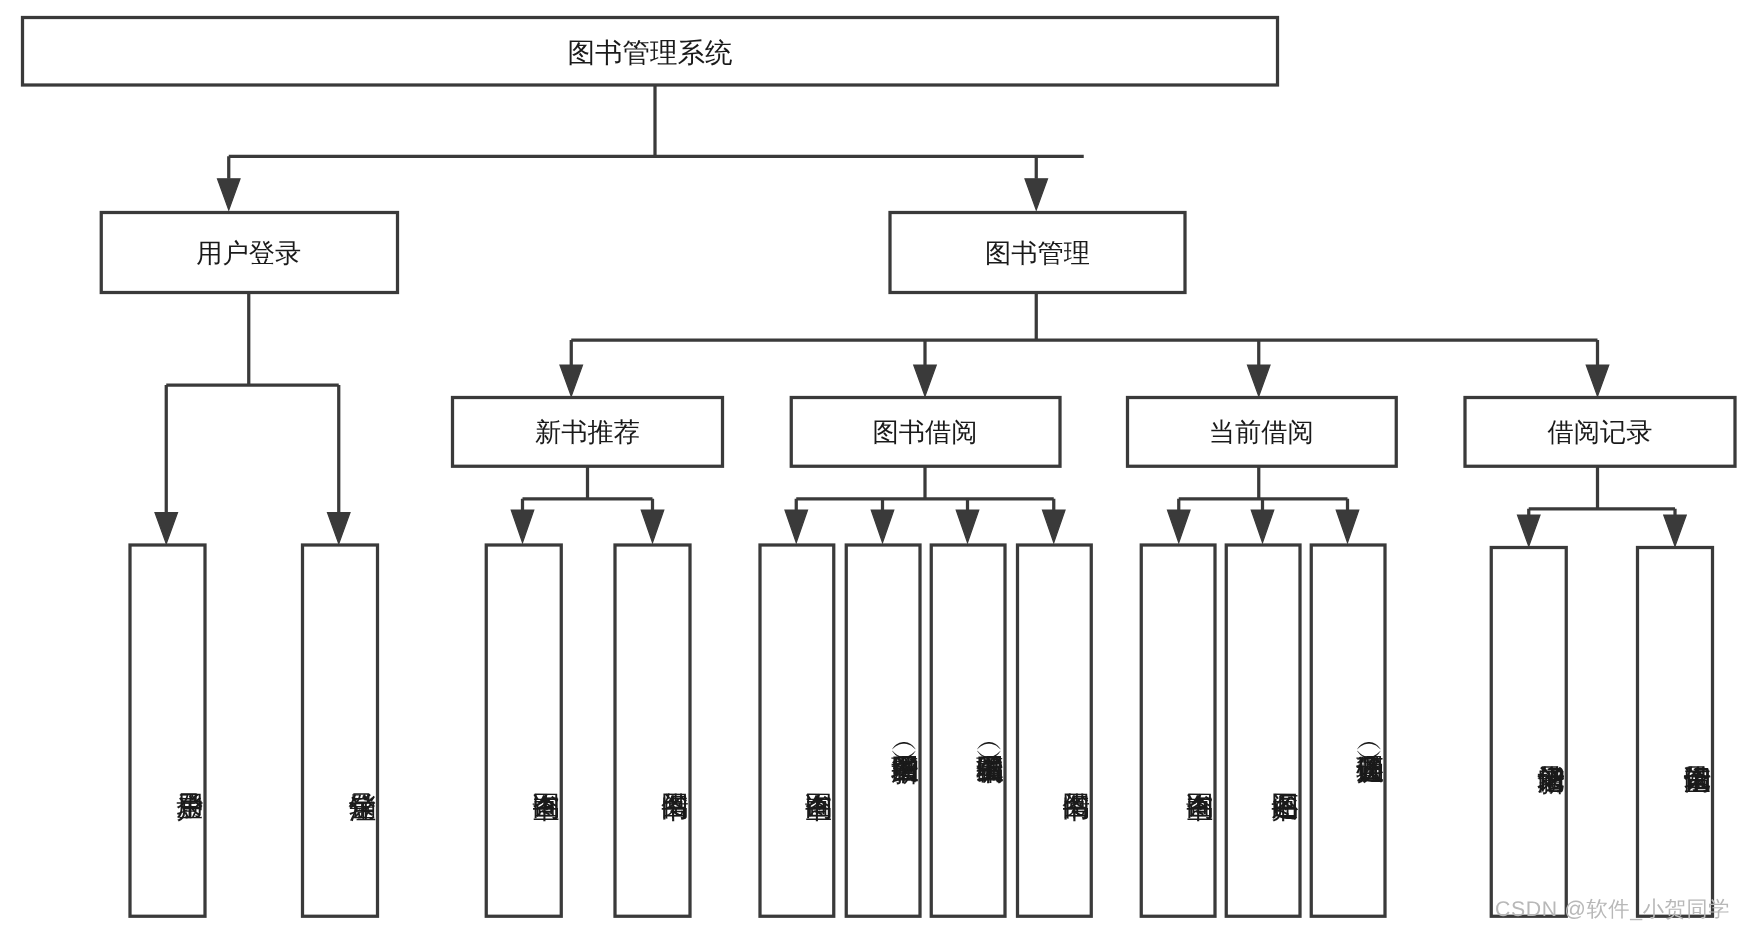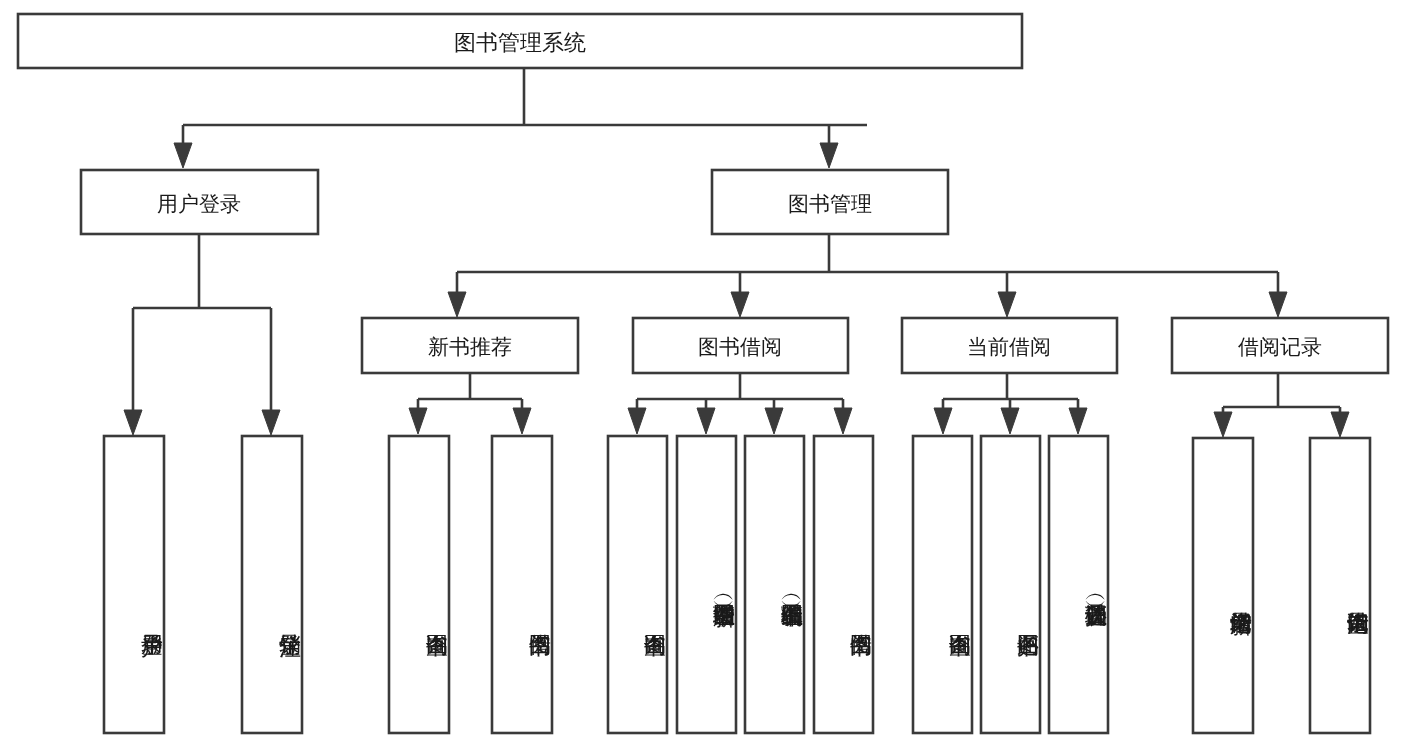--- a/index.html
+++ b/index.html
@@ -221,14 +221,15 @@
   <div class="vlabel" style="left:745px; top:444px; width:59px; height:285px;">编辑图书（管理员）</div>
   <div class="vlabel" style="left:814px; top:504px; width:59px; height:225px;">借阅图书</div>
 
   <div class="vlabel" style="left:913px; top:504px; width:59px; height:225px;">查询图书</div>
   <div class="vlabel" style="left:981px; top:504px; width:59px; height:225px;">归还图书</div>
   <div class="vlabel" style="left:1049px; top:444px; width:59px; height:285px;">确认归还（管理员）</div>
 
   <div class="vlabel" style="left:1193px; top:462px; width:60px; height:265px;">新增借阅记录</div>
   <div class="vlabel" style="left:1310px; top:462px; width:60px; height:265px;">查询借阅记录</div>
 
+  <div class="watermark" style="left:1196px; top:716px;">CSDN @软件_小贺同学</div>
 
 </div>
 
 </body></html>

